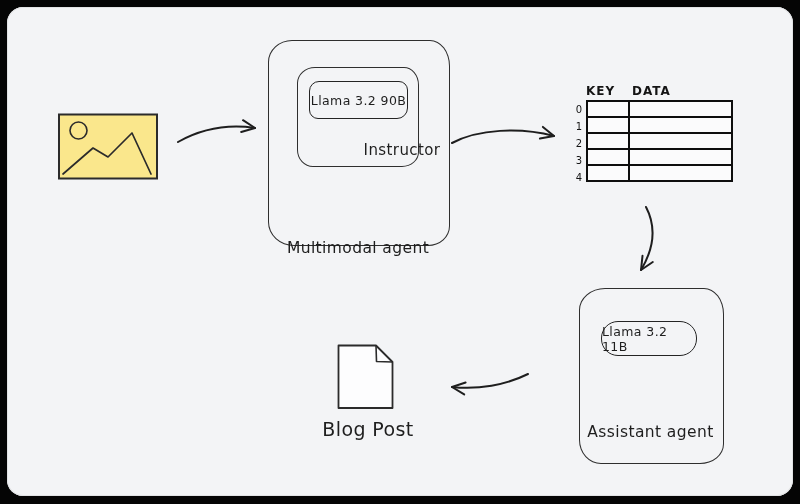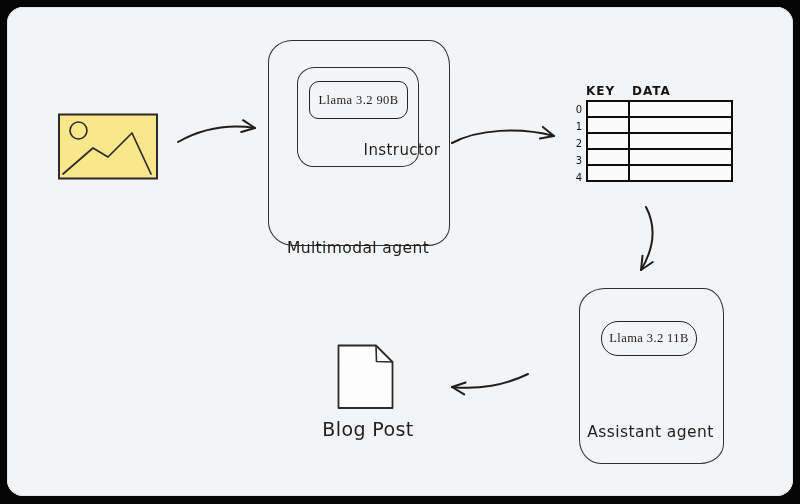--- a/index.html
+++ b/index.html
@@ -30,21 +30,21 @@
     left:297px;top:67px;width:120px;height:98px;
     border-radius:18px 15px 17px 16px / 16px 18px 15px 17px;
   }
   .box-assistant{
     left:579px;top:288px;width:143px;height:174px;
     border-radius:26px 20px 24px 22px / 22px 26px 20px 24px;
   }
   .chip{
     position:absolute;border:1.5px solid #242424;border-radius:10px 9px 11px 9px;
     display:flex;align-items:center;justify-content:center;
-    font-size:12.5px;letter-spacing:.4px;background:transparent;font-family:Liberation Serif, serif;
+    font-size:12.5px;letter-spacing:.4px;background:transparent;
   }
   .chip-90b{left:309px;top:81px;width:97px;height:36px;}
   .chip-11b{left:601px;top:321px;width:94px;height:33px;border-radius:17px;}
   .lbl-instructor{left:297px;top:141px;width:120px;font-size:15px;margin-left:45px;}
   .lbl-multimodal{left:268px;top:207px;width:180px;font-size:15.5px;margin-top:32px;}
   .lbl-assistant{left:579px;top:423px;width:143px;font-size:15.5px;}
   .lbl-blogpost{left:308px;top:418px;width:120px;font-size:19px;}
   table.kv{
     position:absolute;left:586px;top:100px;border-collapse:collapse;
   }

